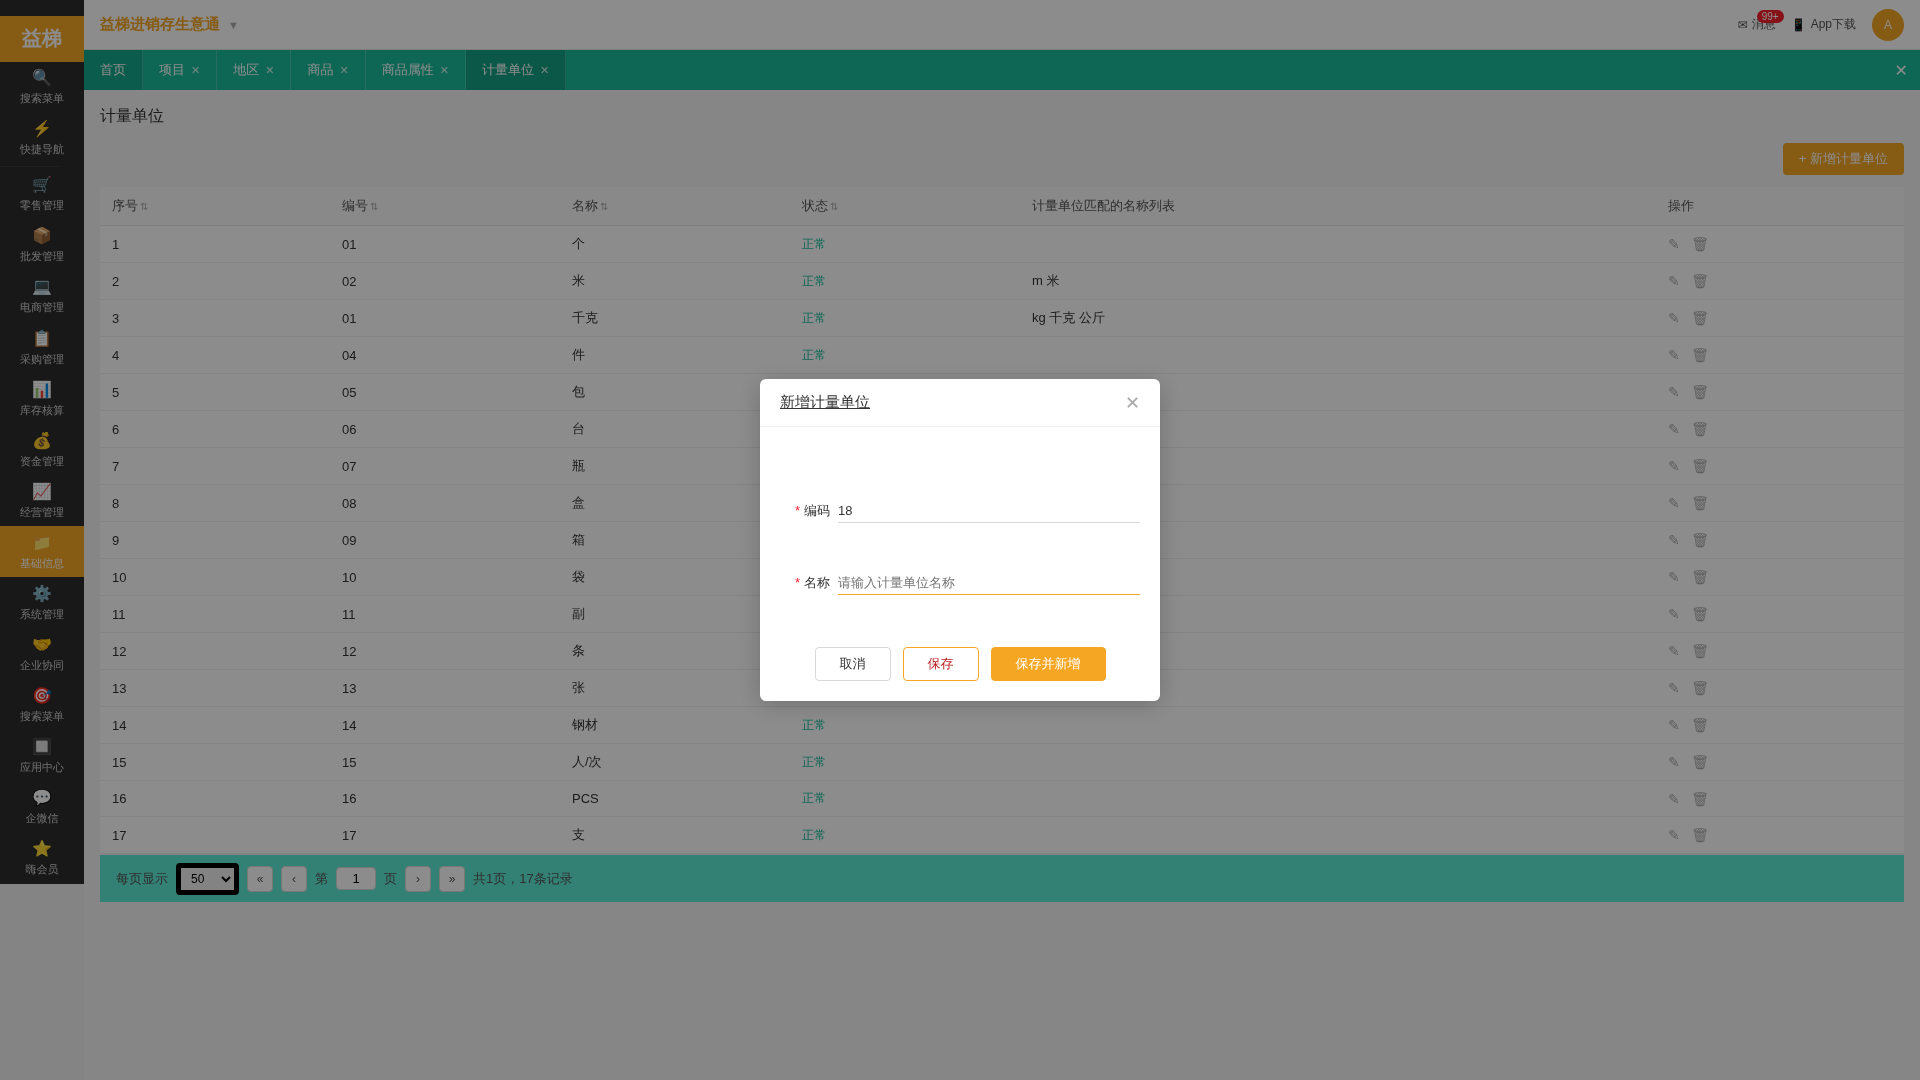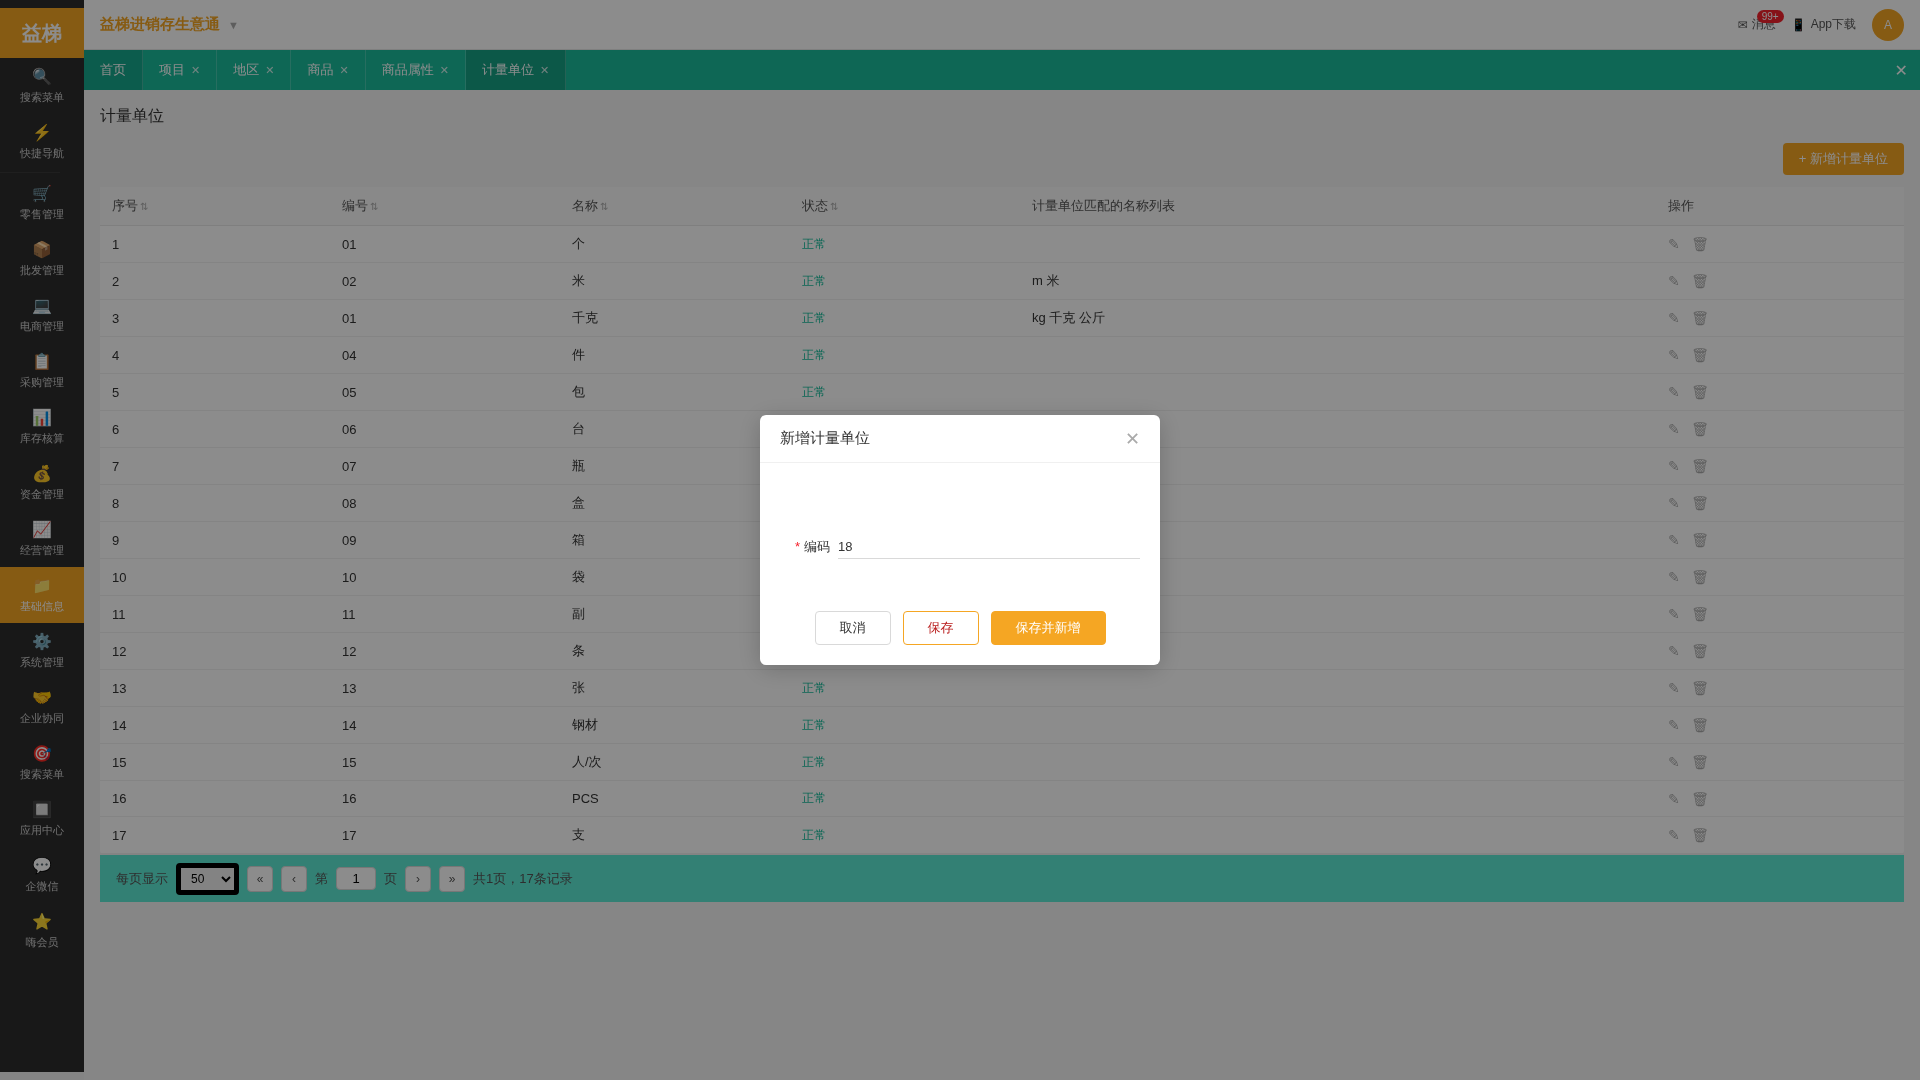--- a/index.html
+++ b/index.html
@@ -1,19 +1,19 @@
 <!DOCTYPE html>
 <html><head>
   <meta charset="utf-8">
   <style>
     * { margin: 0; padding: 0; box-sizing: border-box; }
     body { font-family: "Microsoft YaHei", "PingFang SC", Arial, sans-serif; font-size: 13px; background: #f0f0f0; width: 1920px; height: 1080px; overflow: hidden; display: flex; }
 
     
-    .sidebar { width: 84px; background: #2d2d2d; height: 1072px; display: flex; flex-direction: column; align-items: flex-start; padding-top: 8px; flex-shrink: 0; }
+    .sidebar { width: 84px; background: #2d2d2d; height: 884px; display: flex; flex-direction: column; align-items: flex-start; padding-top: 16px; flex-shrink: 0; }
     .sidebar-logo { width: 84px; height: 50px; background: #f5a623; display: flex; align-items: center; justify-content: center; cursor: pointer; }
     .sidebar-logo-icon { color: white; font-size: 20px; font-weight: bold; }
     .sidebar-item { width: 84px; height: 56px; display: flex; flex-direction: column; align-items: center; justify-content: center; color: #ccc; font-size: 11px; cursor: pointer; gap: 4px; }
     .sidebar-item.active { background: #f5a623; color: white; }
     .sidebar-item .icon { font-size: 16px; }
     .sidebar-divider { width: 60px; height: 1px; background: #3a3a3a; margin: 2px 0; }
 
     
     .main { flex: 1; display: flex; flex-direction: column; height: 1080px; }
 
@@ -56,21 +56,21 @@
     
     .pagination { height: 48px; background: #5eead4; display: flex; align-items: center; justify-content: flex-start; padding: 0 16px; gap: 8px; font-size: 13px; color: #555; border-top: 1px solid #f0f0f0; }
     .page-size-select { border: 5px solid #000000; border-radius: 4px; padding: 3px 6px; font-size: 12px; cursor: pointer; }
     .page-btn { width: 26px; height: 26px; border: 1px solid #d9d9d9; border-radius: 4px; background: white; cursor: pointer; display: flex; align-items: center; justify-content: center; font-size: 12px; color: #555; }
     .page-input { width: 40px; border: 1px solid #d9d9d9; border-radius: 4px; padding: 3px 6px; text-align: center; font-size: 13px; }
 
     
     .modal-overlay { position: fixed; top: 0; left: 0; width: 1920px; height: 1080px; background: rgba(0,0,0,0.45); display: flex; align-items: center; justify-content: center; z-index: 1000; }
     .modal { background: white; border-radius: 6px; width: 400px; box-shadow: 0 4px 24px rgba(0,0,0,0.2); }
     .modal-header { display: flex; align-items: center; justify-content: space-between; padding: 14px 20px; border-bottom: 1px solid #f0f0f0; }
-    .modal-title { font-size: 15px; color: #333; font-weight: 500; }
+    .modal-title { font-size: 15px; color: #333; font-weight: 500; text-decoration: underline; }
     .modal-close { color: #aaa; cursor: pointer; font-size: 18px; line-height: 1; }
     .modal-body { padding: 24px 20px 20px; }
     .form-row { display: flex; align-items: center; margin-bottom: 20px; gap: 8px; margin-top: 48px; }
     .form-label { width: 50px; text-align: right; color: #333; font-size: 13px; white-space: nowrap; }
     .required-star { color: #f5222d; margin-right: 4px; }
     .form-input { flex: 1; border: none; border-bottom: 1px solid #d9d9d9; padding: 4px 0; font-size: 13px; color: #333; outline: none; }
     .form-input.active-input { border-bottom-color: #f5a623; }
     .modal-footer { display: flex; justify-content: center; gap: 12px; padding: 12px 20px 20px; }
     .btn-cancel { background: white; color: #333; border: 1px solid #d9d9d9; padding: 7px 24px; border-radius: 4px; font-size: 13px; cursor: pointer; }
     .btn-save { background: white; color: #b91c1c; border: 1px solid #f5a623; padding: 7px 24px; border-radius: 4px; font-size: 13px; cursor: pointer; }
@@ -438,20 +438,26 @@
       <span class="modal-title">新增计量单位</span>
       <span class="modal-close">✕</span>
     </div>
     <div class="modal-body">
       <div class="form-row">
         <span class="form-label">
           <span class="required-star">*</span><span>编码</span>
         </span>
         <input class="form-input" type="text" value="18" style="">
       </div>
+      <div class="form-row">
+        <span class="form-label">
+          <span class="required-star">*</span><span>名称</span>
+        </span>
+        <input class="form-input active-input" type="text" placeholder="请输入计量单位名称" style="">
+      </div>
     </div>
     <div class="modal-footer">
       <button class="btn-cancel">取消</button>
       <button class="btn-save">保存</button>
       <button class="btn-save-new">保存并新增</button>
     </div>
   </div>
 </div>
 
 </body></html>

